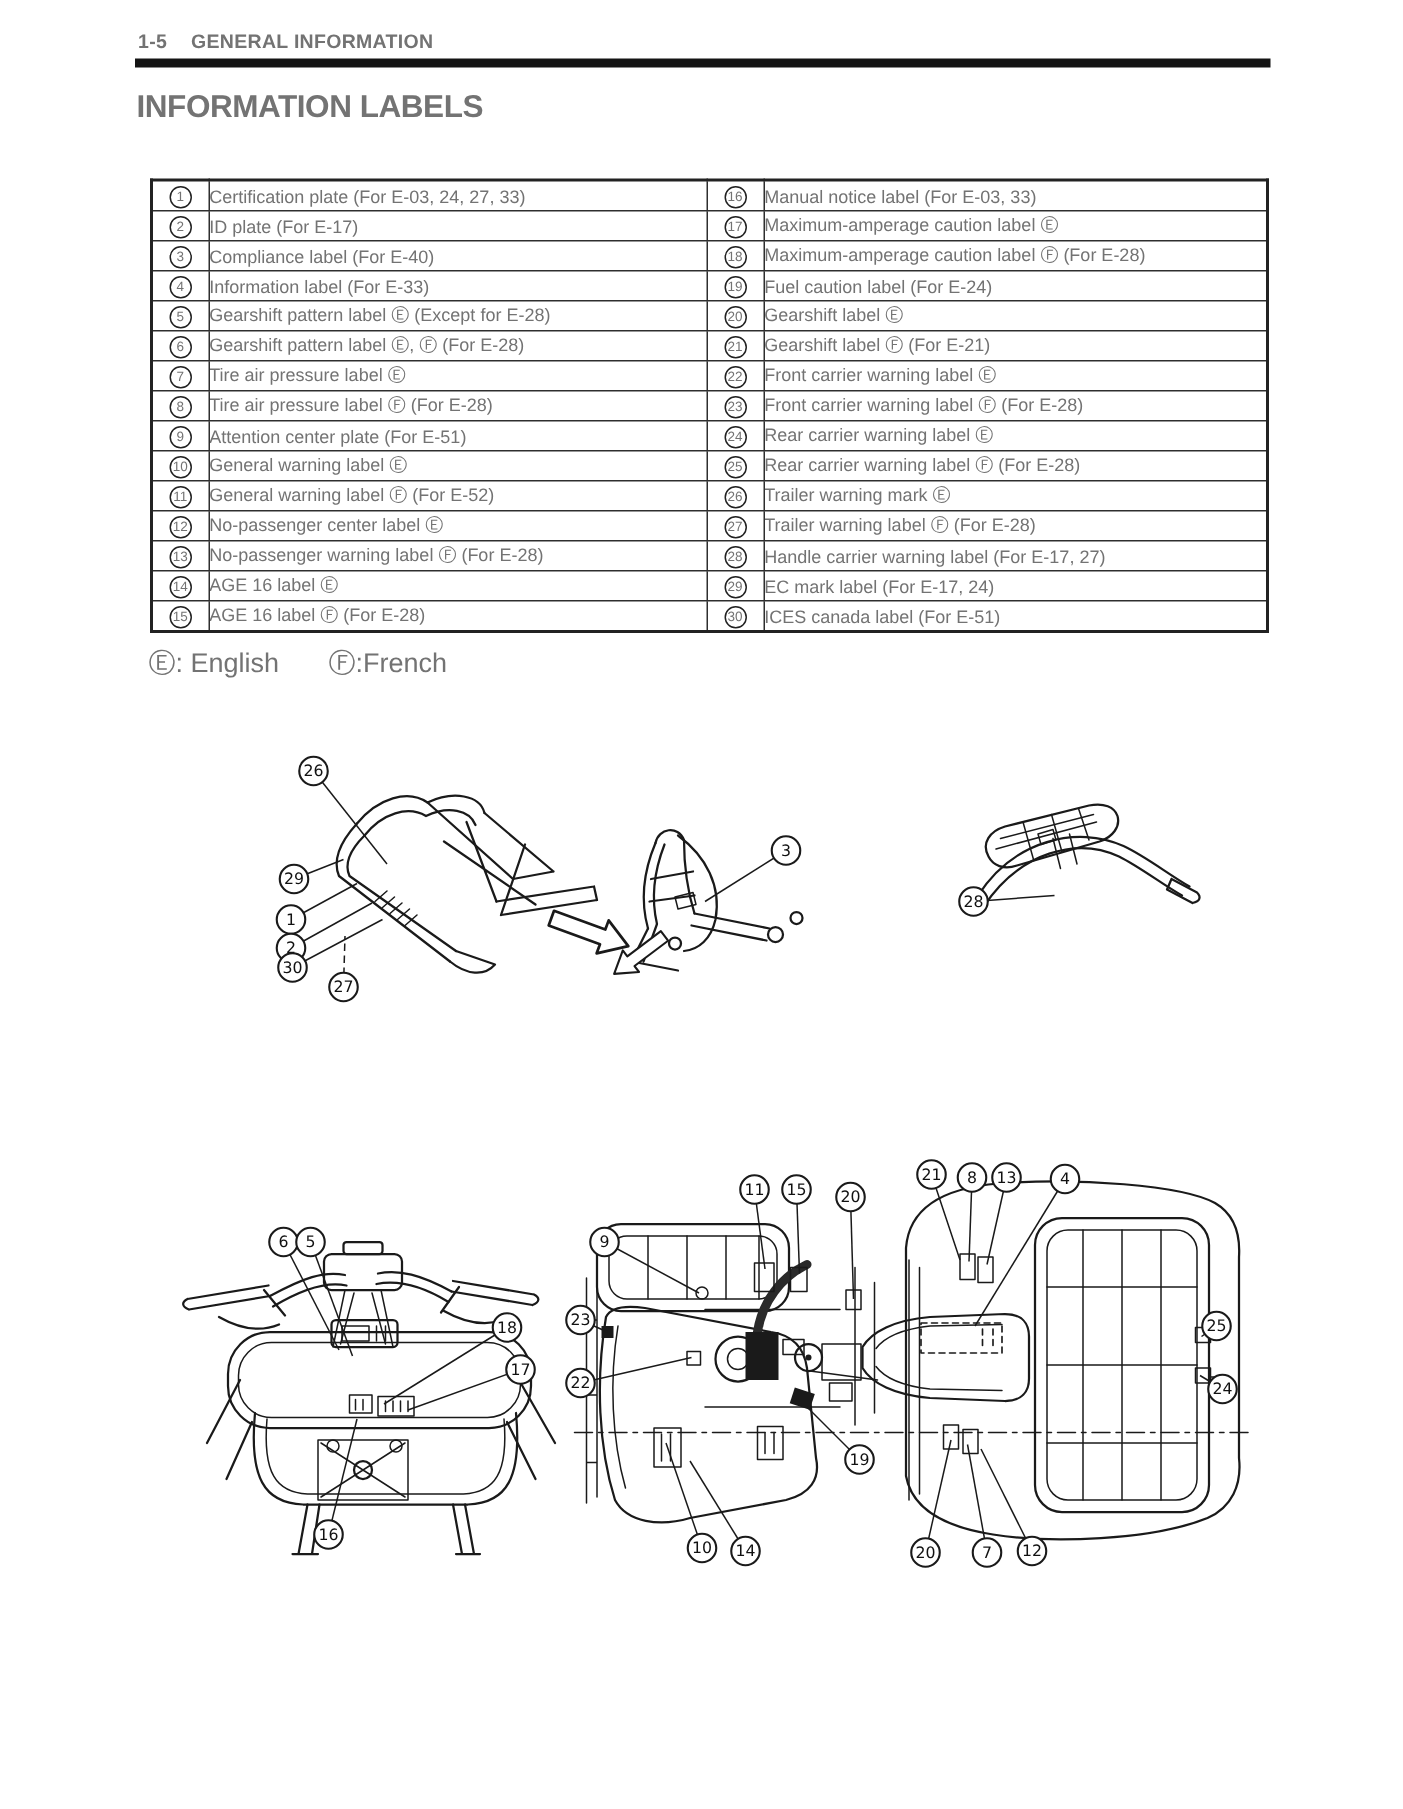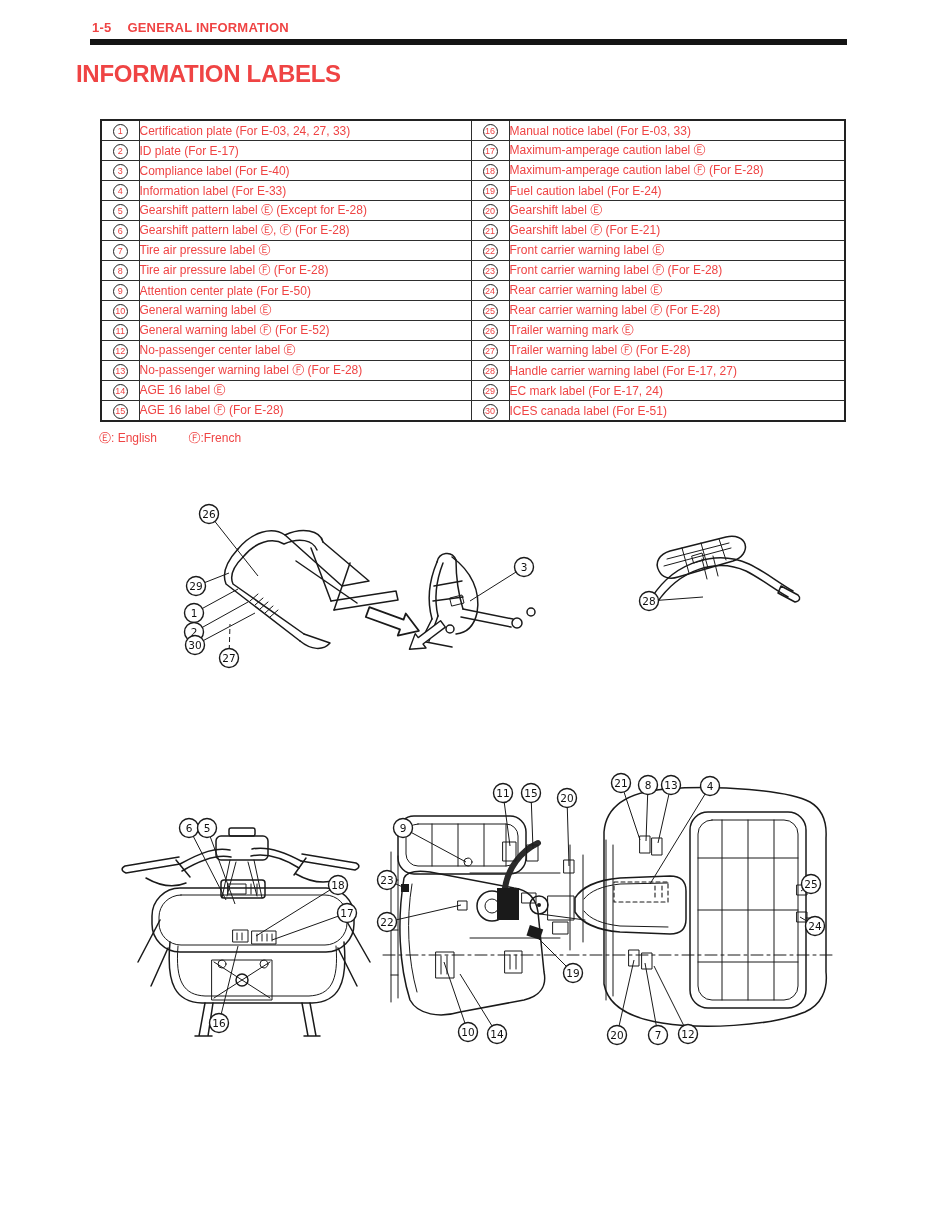--- a/index.html
+++ b/index.html
@@ -1,30 +1,30 @@
 <!DOCTYPE html>
 <html><head>
 <meta charset="utf-8">
 <style>
   html,body{margin:0;padding:0;background:#fff}
   .page{position:relative;width:935px;height:1206px;background:#fff;overflow:hidden;
-        font-family:"Liberation Sans","DejaVu Sans",sans-serif;color:#ef4444}
+        font-family:"Liberation Sans","DejaVu Sans",sans-serif;color:#737373}
   .hdr{position:absolute;left:92px;top:20px;font-size:13px;font-weight:bold;letter-spacing:.2px;white-space:nowrap}
   .hdr .hnum{margin-right:16px}
   .hrule{position:absolute;left:90px;top:39px;width:757px;height:6px;background:#141414}
-  .title{position:absolute;left:76px;top:60px;margin:0;font-size:24px;font-weight:bold;letter-spacing:-.3px}
+  .title{position:absolute;left:91px;top:60px;margin:0;font-size:21px;font-weight:bold;letter-spacing:-.3px}
   table.labels{position:absolute;left:100px;top:119px;border-collapse:collapse;table-layout:fixed;
                border:2px solid #222;background:#fff}
   table.labels td{border:1px solid #2e2e2e;height:19px;padding:0;font-size:12px;vertical-align:middle;
                   white-space:nowrap;overflow:hidden}
   td.num{text-align:center}
   td.desc{padding-left:8px}
   .circ{display:inline-flex;align-items:center;justify-content:center;width:15px;height:15px;
         border:1px solid #222;border-radius:50%;font-size:9px;line-height:1;box-sizing:border-box}
-  .legend{position:absolute;left:99px;top:430px;font-size:12px}
+  .legend{position:absolute;left:99px;top:430px;font-size:18px}
   .legend span{margin-right:28px}
   svg.artboard{position:absolute;left:0;top:0}
   .art path,.art rect,.art circle{fill:none;stroke:#1a1a1a;stroke-width:1.5;stroke-linecap:round;stroke-linejoin:round}
   .art .thin{stroke-width:1}
   .art .fill{fill:#1a1a1a;stroke:none}
   .art .tube{stroke-width:6;stroke:#2a2a2a}
   .art .blockarrow{fill:#fff;stroke:#1a1a1a;stroke-width:1.4}
   .art .dashrect{stroke-dasharray:4 3;stroke-width:1.1}
   .leader{stroke:#1a1a1a;stroke-width:1}
   .leader.dash{stroke-dasharray:5 3}
@@ -94,21 +94,21 @@
           <td class="desc">Front carrier warning label Ⓔ</td>
         </tr>
         <tr>
           <td class="num"><span class="circ">8</span></td>
           <td class="desc">Tire air pressure label Ⓕ (For E-28)</td>
           <td class="num"><span class="circ">23</span></td>
           <td class="desc">Front carrier warning label Ⓕ (For E-28)</td>
         </tr>
         <tr>
           <td class="num"><span class="circ">9</span></td>
-          <td class="desc">Attention center plate (For E-50)</td>
+          <td class="desc">Attention center plate (For E-51)</td>
           <td class="num"><span class="circ">24</span></td>
           <td class="desc">Rear carrier warning label Ⓔ</td>
         </tr>
         <tr>
           <td class="num"><span class="circ">10</span></td>
           <td class="desc">General warning label Ⓔ</td>
           <td class="num"><span class="circ">25</span></td>
           <td class="desc">Rear carrier warning label Ⓕ (For E-28)</td>
         </tr>
         <tr>

